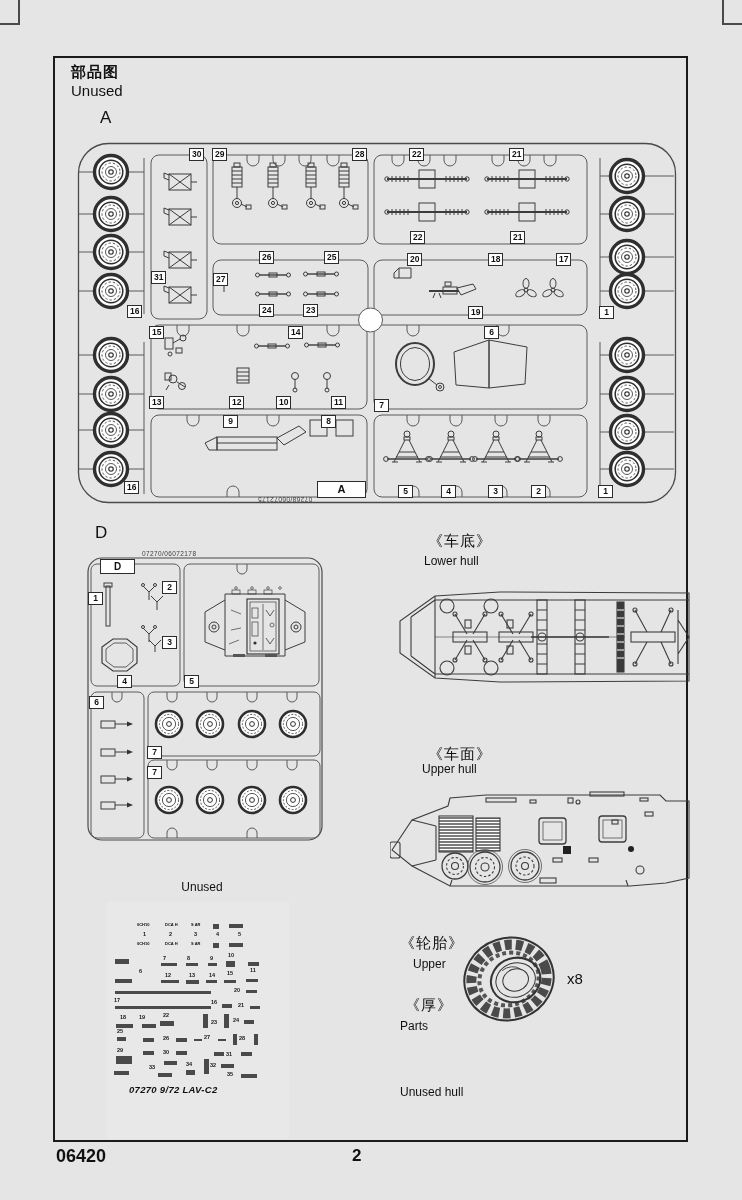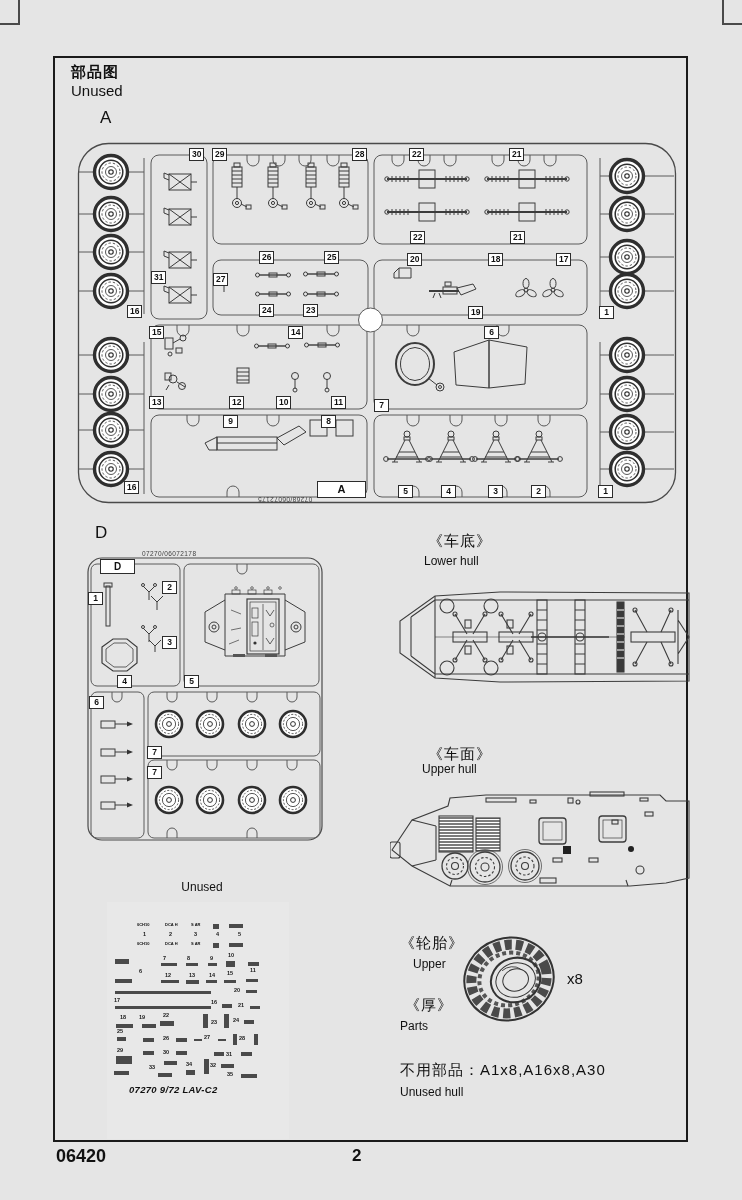--- a/index.html
+++ b/index.html
@@ -593,21 +593,20 @@
         <ellipse cx="58" cy="55" rx="20" ry="17" stroke-width="1"></ellipse>
         <ellipse cx="58" cy="55" rx="13" ry="11" stroke-width="1"></ellipse>
         <path d="M48,42 a14,12 0 0 1 18,4" stroke-width="0.8"></path>
       </g>
     </svg>
     <div class="abs x8" style="left:512px;top:912px">x8</div>
 
     <div class="abs sec-cn" style="left:350px;top:938px">《厚》</div>
     <div class="abs sec-en" style="left:345px;top:961px">Parts</div>
 
-    <div class="abs sec-cn" style="left:345px;top:1003px">不用部品：A1x8,A16x8,A30</div>
     <div class="abs sec-en" style="left:345px;top:1027px">Unused hull</div>
 
   </div>
 
   <div class="footer-code">06420</div>
   <div class="footer-page">2</div>
 
 </div>
 
 </body></html>

